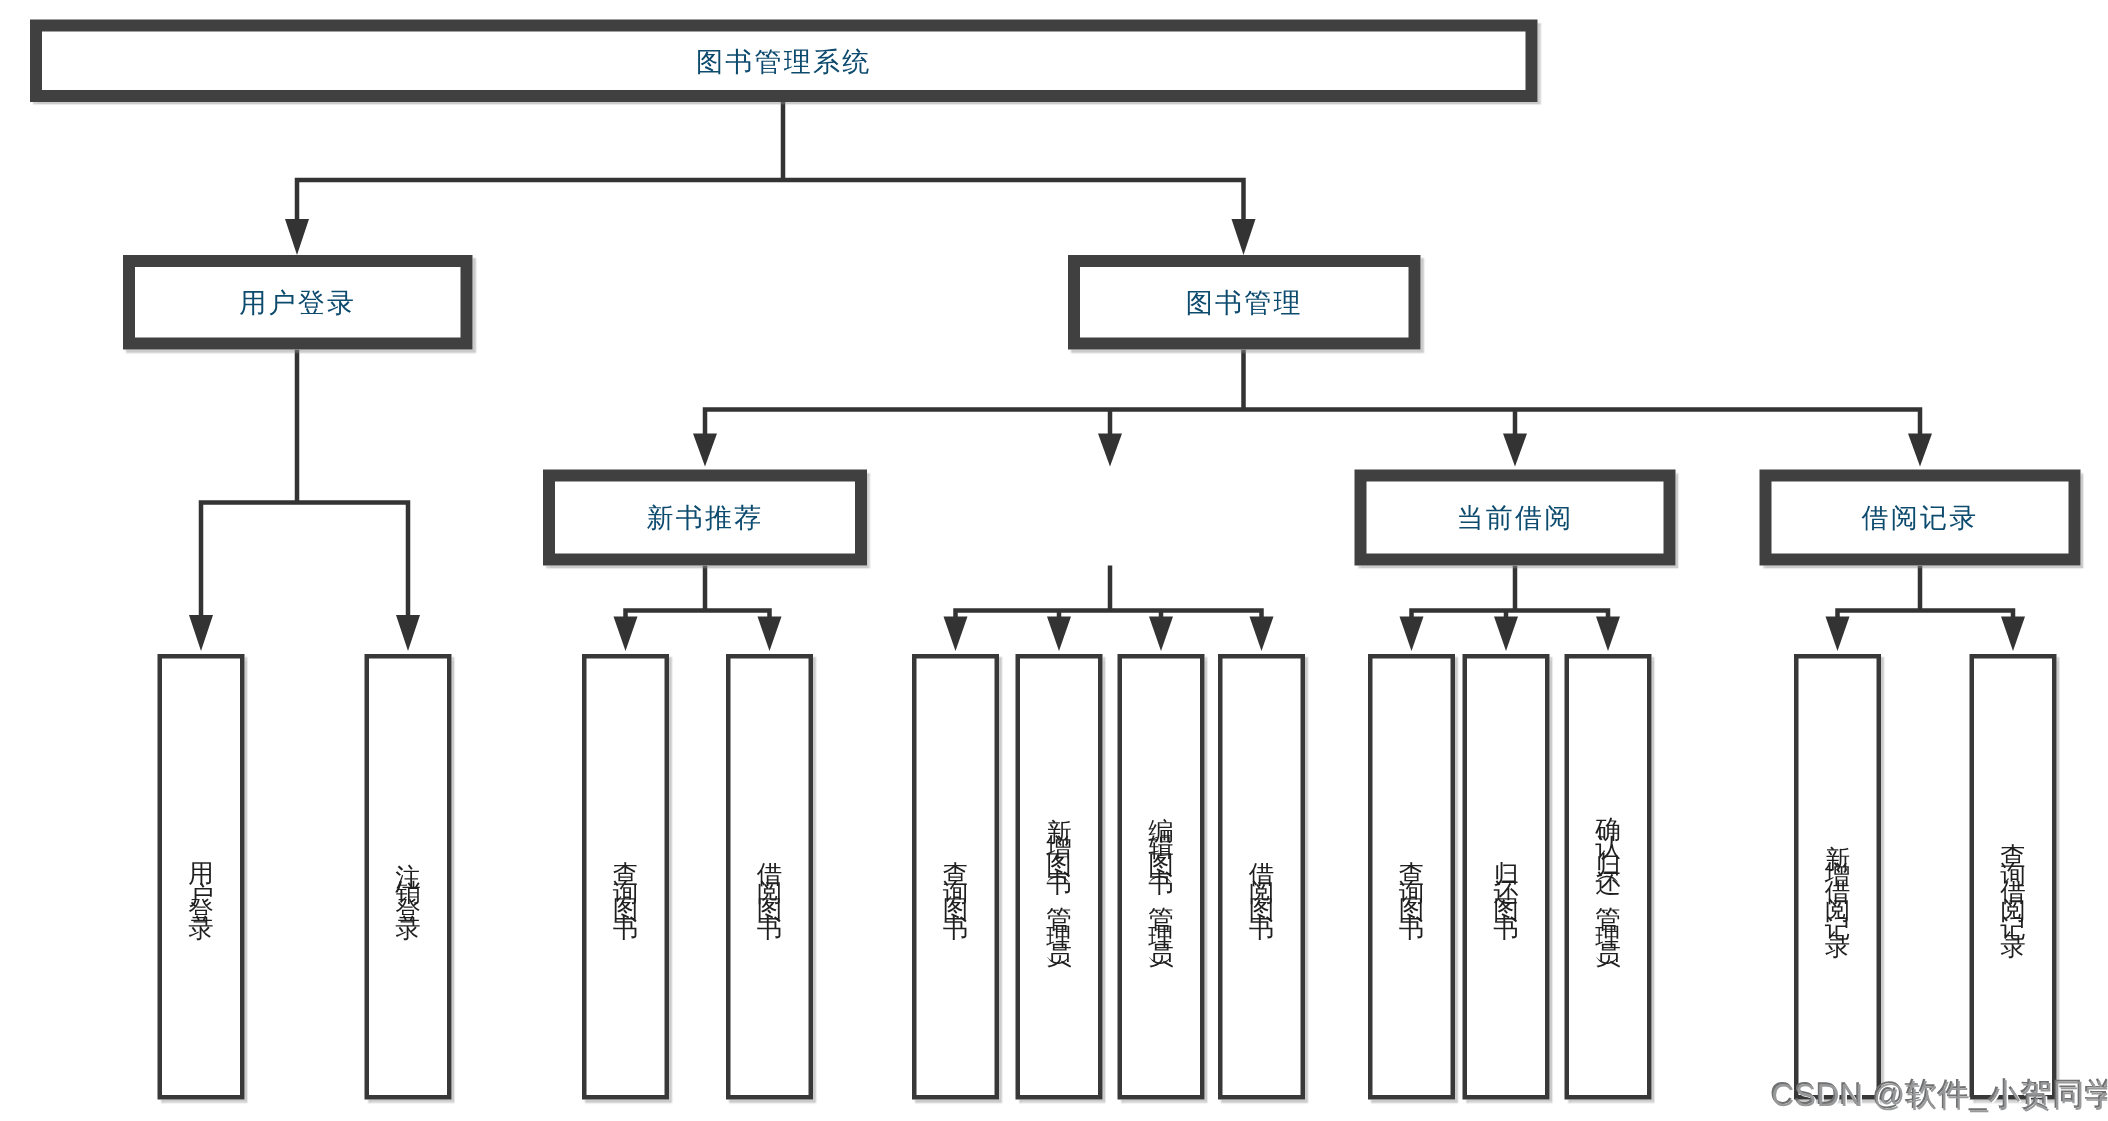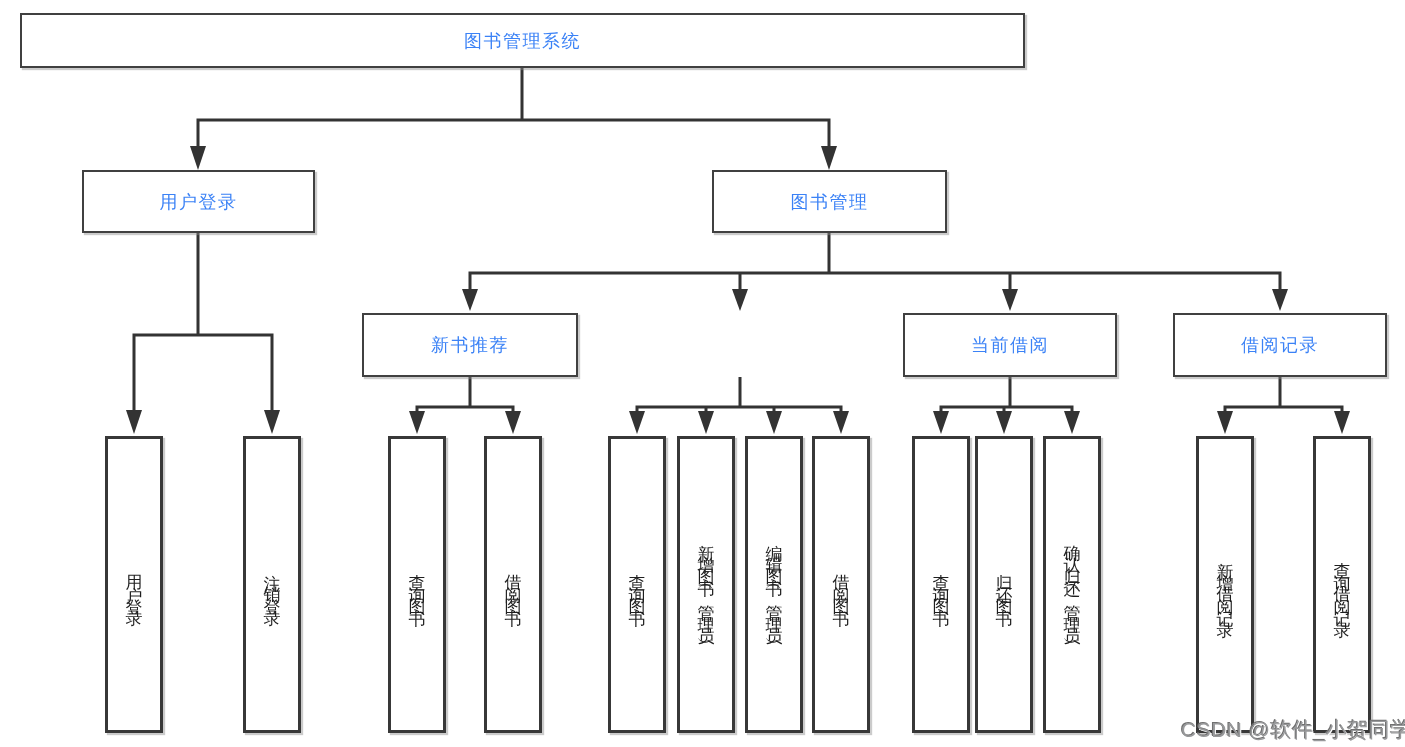--- a/index.html
+++ b/index.html
@@ -5,23 +5,23 @@
   html,body { margin:0; padding:0; background:#ffffff; }
   .stage {
     position:relative; width:1405px; height:747px; background:#ffffff;
     font-family:"Liberation Sans", sans-serif; overflow:hidden;
   }
   .wires { position:absolute; left:0; top:0; width:1405px; height:747px; }
   .wires path { stroke:#333333; stroke-width:3; fill:none; }
   .wires polygon { fill:#333333; stroke:none; }
   .hnode {
     position:absolute; box-sizing:border-box; background:#ffffff;
-    border:2px solid #404040; box-shadow:2px 2px 1px rgba(140,140,140,0.45);
+    border:8px solid #404040; box-shadow:2px 2px 1px rgba(140,140,140,0.45);
     display:flex; align-items:center; justify-content:center;
-    font-size:18px; color:#3b82f6; letter-spacing:1.5px; z-index:2;
+    font-size:18px; color:#0c4a6e; letter-spacing:1.5px; z-index:2;
   }
   .leaf {
     position:absolute; box-sizing:border-box; background:#ffffff;
     border:3px solid #383838; box-shadow:2px 2px 1px rgba(140,140,140,0.45);
     top:436px; width:58px; height:297px;
     display:flex; align-items:center; justify-content:center; z-index:2;
   }
   .vlabel {
     writing-mode:vertical-lr; text-orientation:mixed;
     font-size:17px; line-height:1; letter-spacing:12px; color:#1f1f1f;

